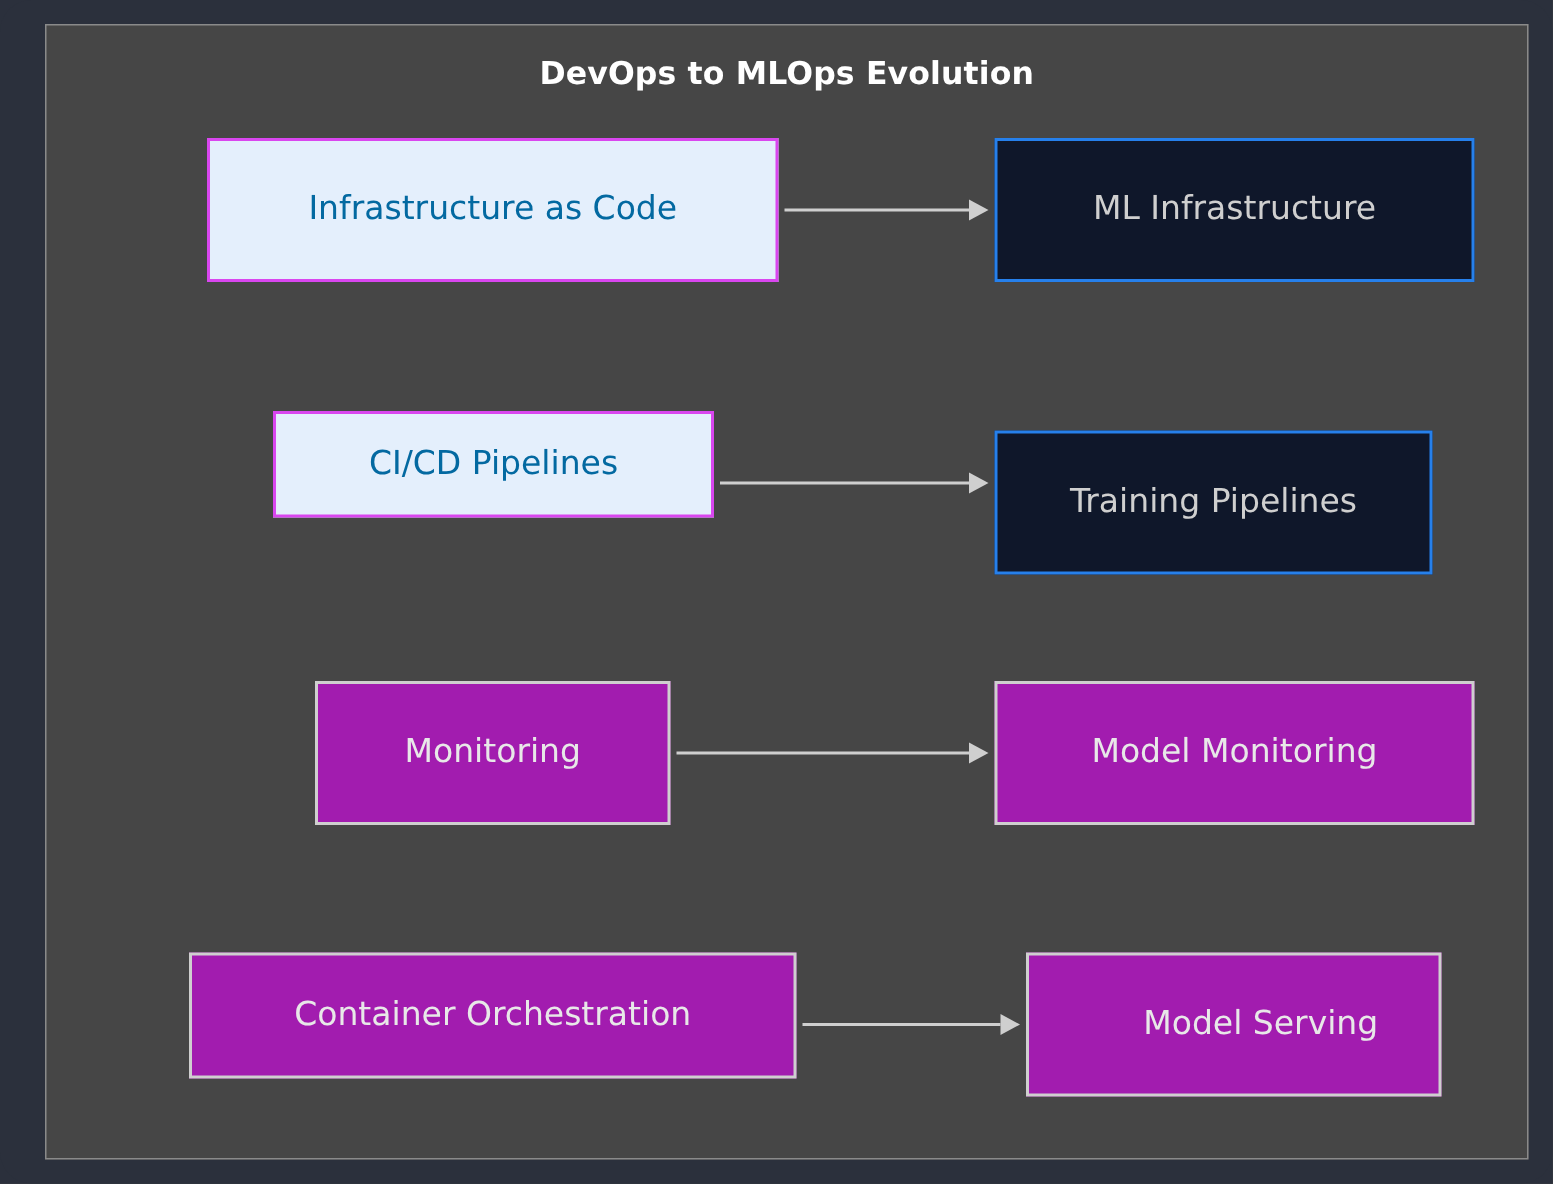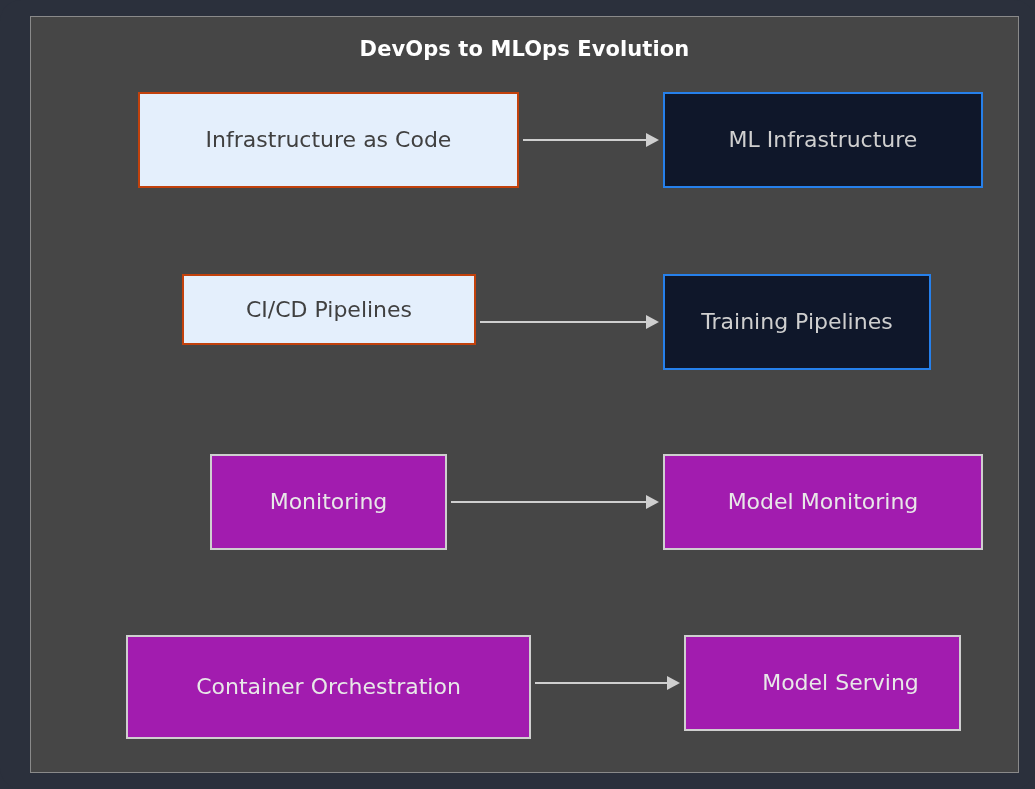--- a/index.html
+++ b/index.html
@@ -54,22 +54,22 @@
     justify-content: center;
     font-size: 22px;
     line-height: 1;
     text-align: center;
     white-space: nowrap;
   }
 
   
   .node.style-devops {
     background: #e4effc;
-    border: 2px solid #c2410c;
-    color: #404040;
+    border: 2px solid #d946ef;
+    color: #0369a1;
   }
 
   
   .node.style-mlops {
     background: #0f172a;
     border: 2px solid #2680eb;
     color: #cfcfcf;
   }
 
   
@@ -116,28 +116,28 @@
         <div class="arrow" style="left: 492px; top: 116px; width: 136px;">
           <div class="shaft" style="width: 123px;"></div>
           <div class="head" style="left: 123px;"></div>
         </div>
         <div class="node style-mlops" style="left: 632px; top: 75px; width: 320px; height: 96px;">ML Infrastructure</div>
         <div class="node style-devops" style="left: 151px; top: 257px; width: 294px; height: 71px;">CI/CD Pipelines</div>
         <div class="arrow" style="left: 449px; top: 298px; width: 179px;">
           <div class="shaft" style="width: 166px;"></div>
           <div class="head" style="left: 166px;"></div>
         </div>
-        <div class="node style-mlops" style="left: 632px; top: 257px; width: 268px; height: 96px;">Training Pipelines</div>
+        <div class="node style-mlops" style="left: 632px; top: 270px; width: 292px; height: 96px;">Training Pipelines</div>
         <div class="node style-dark" style="left: 179px; top: 437px; width: 237px; height: 96px;">Monitoring</div>
         <div class="arrow" style="left: 420px; top: 478px; width: 208px;">
           <div class="shaft" style="width: 195px;"></div>
           <div class="head" style="left: 195px;"></div>
         </div>
         <div class="node style-dark" style="left: 632px; top: 437px; width: 320px; height: 96px;">Model Monitoring</div>
-        <div class="node style-dark" style="left: 95px; top: 618px; width: 405px; height: 104px;">Container Orchestration</div>
+        <div class="node style-dark" style="left: 95px; top: 618px; width: 405px; height: 84px;">Container Orchestration</div>
         <div class="arrow" style="left: 504px; top: 659px; width: 145px;">
           <div class="shaft" style="width: 132px;"></div>
           <div class="head" style="left: 132px;"></div>
         </div>
         <div class="node style-dark" style="left: 653px; top: 618px; width: 277px; height: 96px; padding-left: 36px;">Model Serving</div>
       </div>
 
   </div>
 
 </div>

